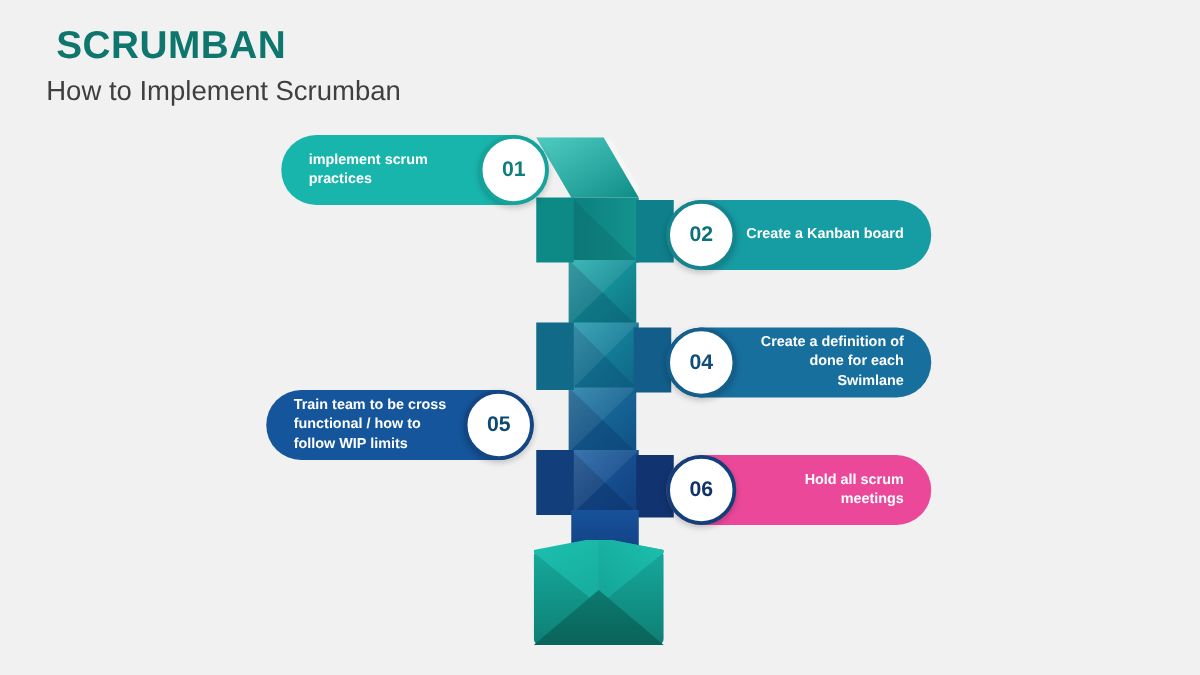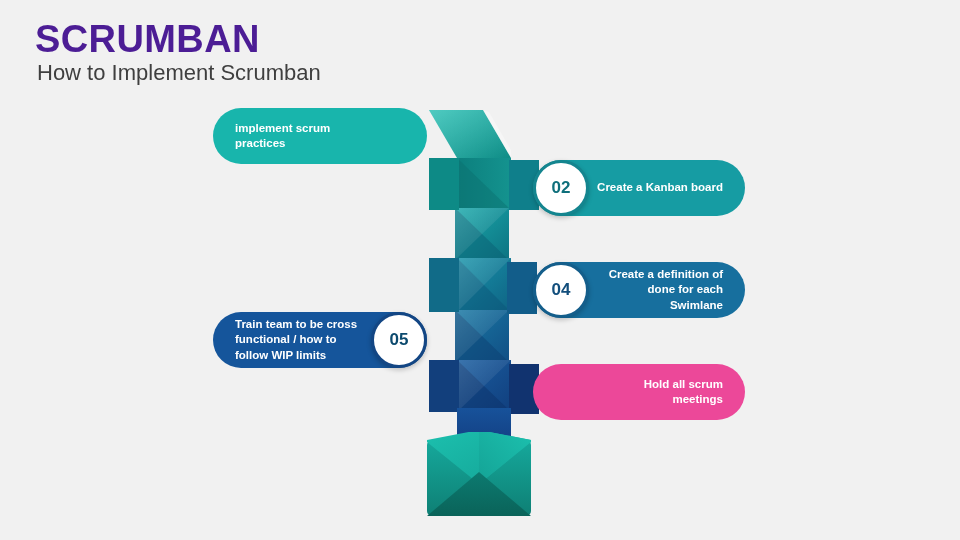--- a/index.html
+++ b/index.html
@@ -19,25 +19,25 @@
     position: absolute;
     left: 0; top: 0;
     width: 960px;
     height: 540px;
     background: #f1f1f1;
   }
 
   
   #title {
     position: absolute;
-    left: 35px;
+    left: 45px;
     top: 18px;
-    font-size: 38px;
+    font-size: 31px;
     font-weight: bold;
-    color: #4c1d95;
+    color: #0f766e;
     letter-spacing: 0.4px;
   }
   #subtitle {
     position: absolute;
     left: 37px;
     top: 60px;
     font-size: 22px;
     font-weight: normal;
     color: #3f3f3f;
   }
@@ -220,24 +220,27 @@
 
       <rect x="509" y="160" width="30" height="50" fill="#0f7f8b"></rect>
       <rect x="507" y="262" width="30" height="52" fill="#125d8a"></rect>
       <rect x="509" y="364" width="30" height="50" fill="#11336f"></rect>
 
       <polygon points="457,408 511,408 511,452 484,478 457,452" fill="url(#g6)"></polygon>
 
       <polygon points="483,110 511,158 511,150 489,112" fill="#ffffff" opacity="0.35"></polygon>
     </svg>
 
-    <div class="step step-left" style="left:213px; top:108px; width:214px;">
+    <div class="step step-left" style="left:225px; top:108px; width:214px;">
       <div class="bar-shadow" style="left:4px; width:210px;"></div>
       <div class="bar" style="width:214px; background:#18b5ac;">
         <div class="bar-text">implement scrum practices</div>
+      </div>
+      <div class="num-circle" style="border-color:#15a49c; color:#0f7f7b;">
+        <span>01</span>
       </div>
     </div>
 
     <div class="step step-right" style="left:533px; top:160px; width:212px;">
       <div class="bar-shadow" style="left:2px; width:208px;"></div>
       <div class="bar" style="width:212px; background:#169ca3;">
         <div class="bar-text">Create a Kanban board</div>
       </div>
       <div class="num-circle" style="border-color:#14858f; color:#0f6f7b;">
         <span>02</span>
@@ -262,20 +265,23 @@
       </div>
       <div class="num-circle" style="border-color:#134684; color:#0c4a6e;">
         <span>05</span>
       </div>
     </div>
 
     <div class="step step-right" style="left:533px; top:364px; width:212px;">
       <div class="bar-shadow" style="left:2px; width:208px;"></div>
       <div class="bar" style="width:212px; background:#ec4899;">
         <div class="bar-text">Hold all scrum meetings</div>
+      </div>
+      <div class="num-circle" style="border-color:#123f7b; color:#11336d;">
+        <span>06</span>
       </div>
     </div>
 
     <svg id="envelope" viewBox="0 0 104 84">
       <defs>
         <linearGradient id="envBody" x1="0" y1="0" x2="0" y2="1">
           <stop offset="0%" stop-color="#16a99c"></stop>
           <stop offset="100%" stop-color="#0e7f74"></stop>
         </linearGradient>
         <linearGradient id="envFlapL" x1="0" y1="0" x2="1" y2="1">

